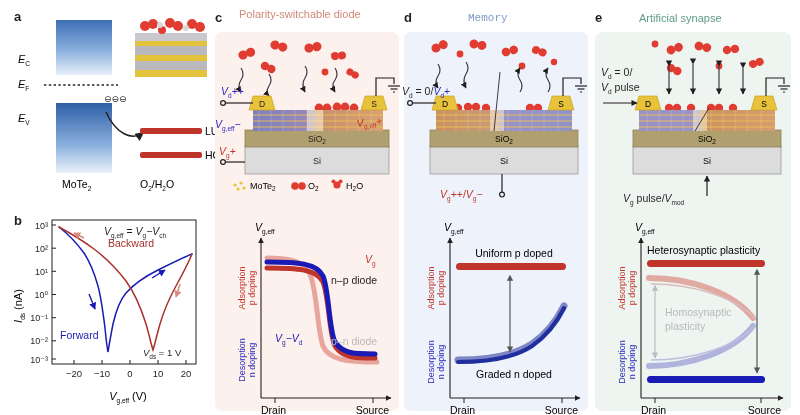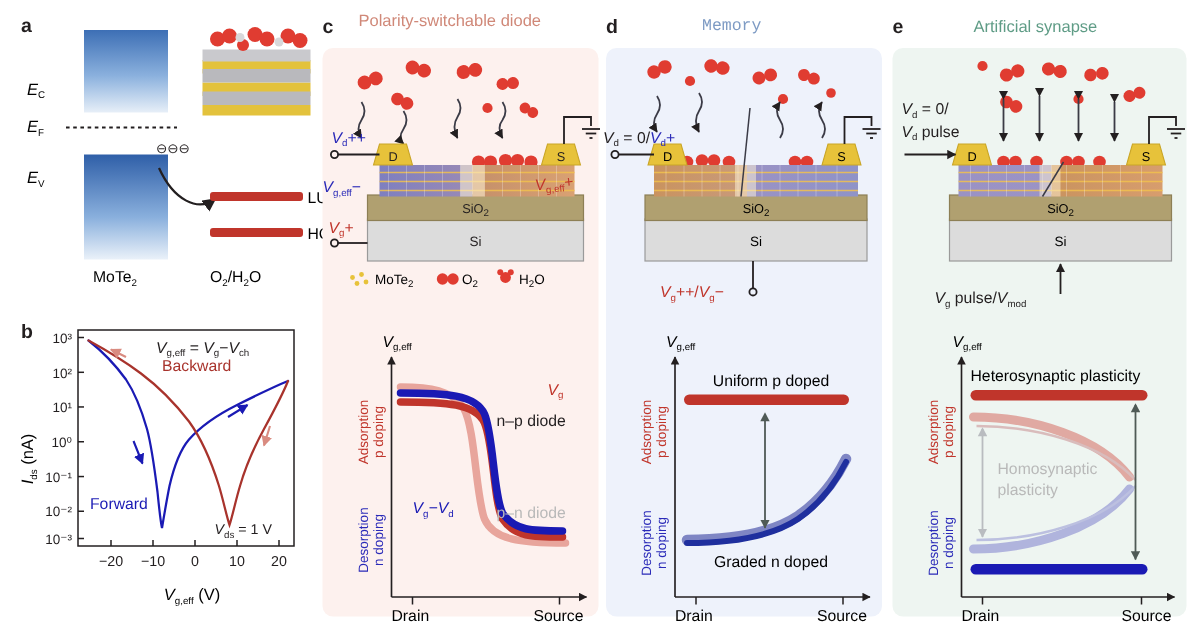--- a/index.html
+++ b/index.html
@@ -514,21 +514,21 @@
       <path d="M56,362 C84,362 112,358 130,346 C146,335 156,320 162,308" fill="none" stroke="#1f2f9e" stroke-width="4" stroke-linecap="round"></path>
       <text x="112" y="378" font-size="10.5" text-anchor="middle">Graded n doped</text>
 
       <line x1="108" y1="276" x2="108" y2="352" stroke="#4f5a56" stroke-width="1.2" marker-start="url(#dk2e)" marker-end="url(#dk2s)"></line>
     </g>
   </svg>
 </div>
 
 <div class="panel" style="left:593px;top:0;width:200px;height:415px;">
   <div class="plabel" style="position:absolute;left:2px;top:11px;">e</div>
-  <div class="ptitle" style="position:absolute;left:56px;top:12px;color:#5f9c86;">Artificial synapse</div>
+  <div class="ptitle" style="position:absolute;left:46px;top:12px;color:#5f9c86;">Artificial synapse</div>
   <div class="card" style="left:2px;top:32px;width:196px;height:379px;background:#eef5f1;"></div>
 
   <svg width="200" height="415" style="position:absolute;left:0;top:0;">
     <defs>
       <marker id="dk3" markerWidth="6" markerHeight="6" refX="4.6" refY="2.6" orient="auto">
         <path d="M0,0 L5,2.6 L0,5.2 z" fill="#231f20"></path>
       </marker>
       <marker id="dk3s" markerWidth="6" markerHeight="6" refX="4.6" refY="2.6" orient="auto">
         <path d="M0,0 L5,2.6 L0,5.2 z" fill="#4f5a56"></path>
       </marker>

